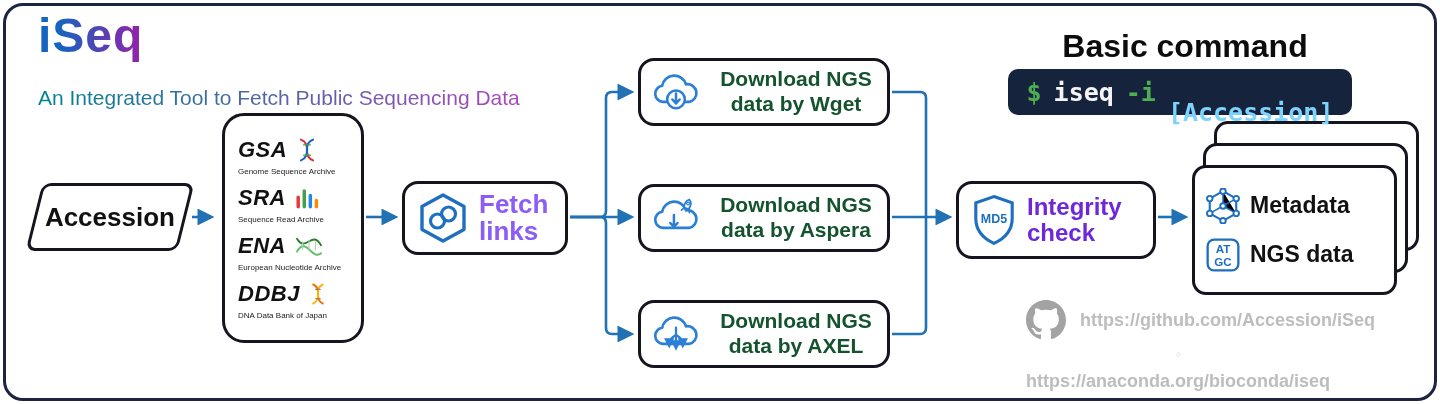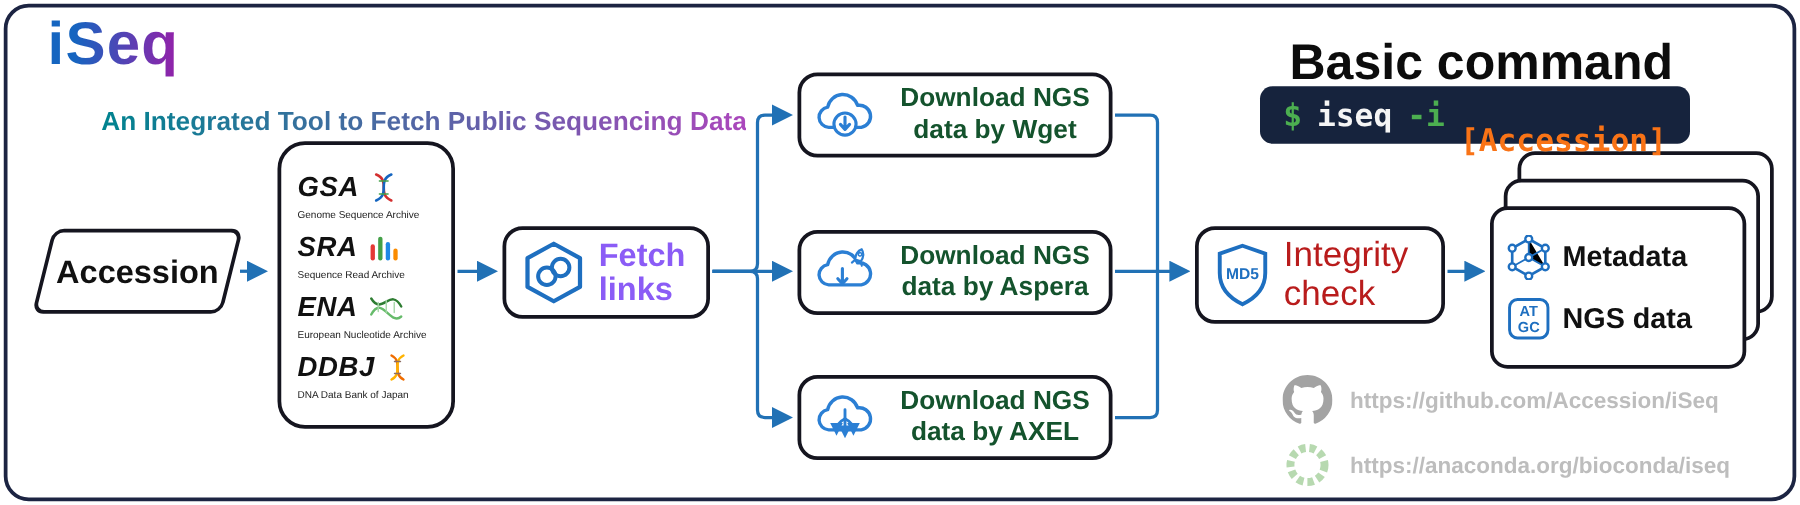--- a/index.html
+++ b/index.html
@@ -3,23 +3,23 @@
 <meta charset="utf-8">
 <style>
   * { margin:0; padding:0; box-sizing:border-box; }
   body { font-family:"Liberation Sans", sans-serif; background:#ffffff; }
   #canvas { position:relative; width:1440px; height:404px; background:#fff; overflow:hidden; }
   #frame { position:absolute; inset:3px; border:3.5px solid #1c2442; border-radius:20px; pointer-events:none; }
 
   .logo { position:absolute; left:38px; top:8px; font-size:48px; font-weight:800; letter-spacing:1px;
           background:linear-gradient(90deg,#1565c0 20%,#8e24aa 95%);
           -webkit-background-clip:text; background-clip:text; color:transparent; }
-  .subtitle { position:absolute; left:38px; top:86px; font-size:21px; font-weight:700;
+  .subtitle { position:absolute; left:38px; top:86px; font-size:21px; font-weight:400;
           background:linear-gradient(90deg,#00838f,#ab47bc);
-          -webkit-background-clip:text; background-clip:text; color:transparent;margin-left:43px; }
+          -webkit-background-clip:text; background-clip:text; color:transparent; }
 
   .box { position:absolute; background:#fff; border:3px solid #15151f; border-radius:16px;
          display:flex; align-items:center; }
 
   
   .parallelogram { position:absolute; left:34px; top:183px; width:152px; height:68px;
          border:3px solid #15151f; border-radius:9px; background:#fff; transform:skewX(-14deg);
          display:flex; align-items:center; justify-content:center; }
   .parallelogram .inner { transform:skewX(14deg); font-size:26px; font-weight:800; color:#111; }
 
@@ -32,38 +32,38 @@
   .db-full { font-size:8px; font-weight:500; color:#222; white-space:nowrap; margin-top:4px; }
 
   .fetchbox { left:402px; top:181px; width:166px; height:74px; gap:10px; padding-left:12px; }
   .fetch-label { font-size:26px; font-weight:800; color:#8b5cf6; line-height:1.05; width:76px; }
 
   .dlbox { left:638px; width:252px; height:68px; gap:10px; padding-left:10px; }
   .dl1 { top:58px; } .dl2 { top:184px; } .dl3 { top:300px; }
   .dl-text { font-size:21px; font-weight:800; color:#14532d; line-height:1.18; text-align:center; flex:1; padding-right:6px; }
 
   .integritybox { left:956px; top:181px; width:200px; height:78px; gap:10px; padding-left:12px; }
-  .integrity-text { font-size:28px; font-weight:400; color:#b91c1c; line-height:1.1; }
+  .integrity-text { font-size:24px; font-weight:700; color:#6d28d9; line-height:1.1; }
 
   .page { position:absolute; width:205px; height:130px; background:#fff; border:3px solid #15151f; border-radius:14px; }
   .page.back2 { left:1214px; top:121px; }
   .page.back1 { left:1203px; top:143px; }
   .page.front { left:1192px; top:165px; display:flex; flex-direction:column; justify-content:center; gap:13px; padding:8px 10px; }
   .out-row { display:flex; align-items:center; gap:9px; }
   .out-label { font-size:23px; font-weight:800; color:#111; white-space:nowrap; }
 
   .cmd-title { position:absolute; left:1020px; top:28px; width:330px; text-align:center;
-               font-size:40px; font-weight:800; color:#0c0c0c; }
+               font-size:32px; font-weight:800; color:#0c0c0c; }
   .terminal { position:absolute; left:1008px; top:69px; width:344px; height:46px; background:#16233d;
               border-radius:10px; display:flex; align-items:center; justify-content:center; gap:12px;
               font-family:"DejaVu Sans Mono", monospace; font-size:25px; font-weight:700; }
-  .t-green { color:#4caf50; } .t-white { color:#f5f5f5; } .t-blue { color:#f97316;margin-top:40px; }
+  .t-green { color:#4caf50; } .t-white { color:#f5f5f5; } .t-blue { color:#7dd3fc;margin-top:40px; }
 
   .link-row { position:absolute; left:1026px; display:flex; align-items:center; gap:14px; height:40px; }
-  .link-row.github { top:300px; } .link-row.conda { top:352px; }
+  .link-row.github { top:300px; } .link-row.conda { top:352px;flex-direction:column; }
   .link-url { font-size:18px; font-weight:700; color:#bdbdbd; white-space:nowrap; }
 
   svg.arrows { position:absolute; inset:0; pointer-events:none; }
   svg text { font-family:"Liberation Sans", sans-serif; }
 </style>
 </head>
 <body>
 
 <div id="canvas">
   <div id="frame"></div>

